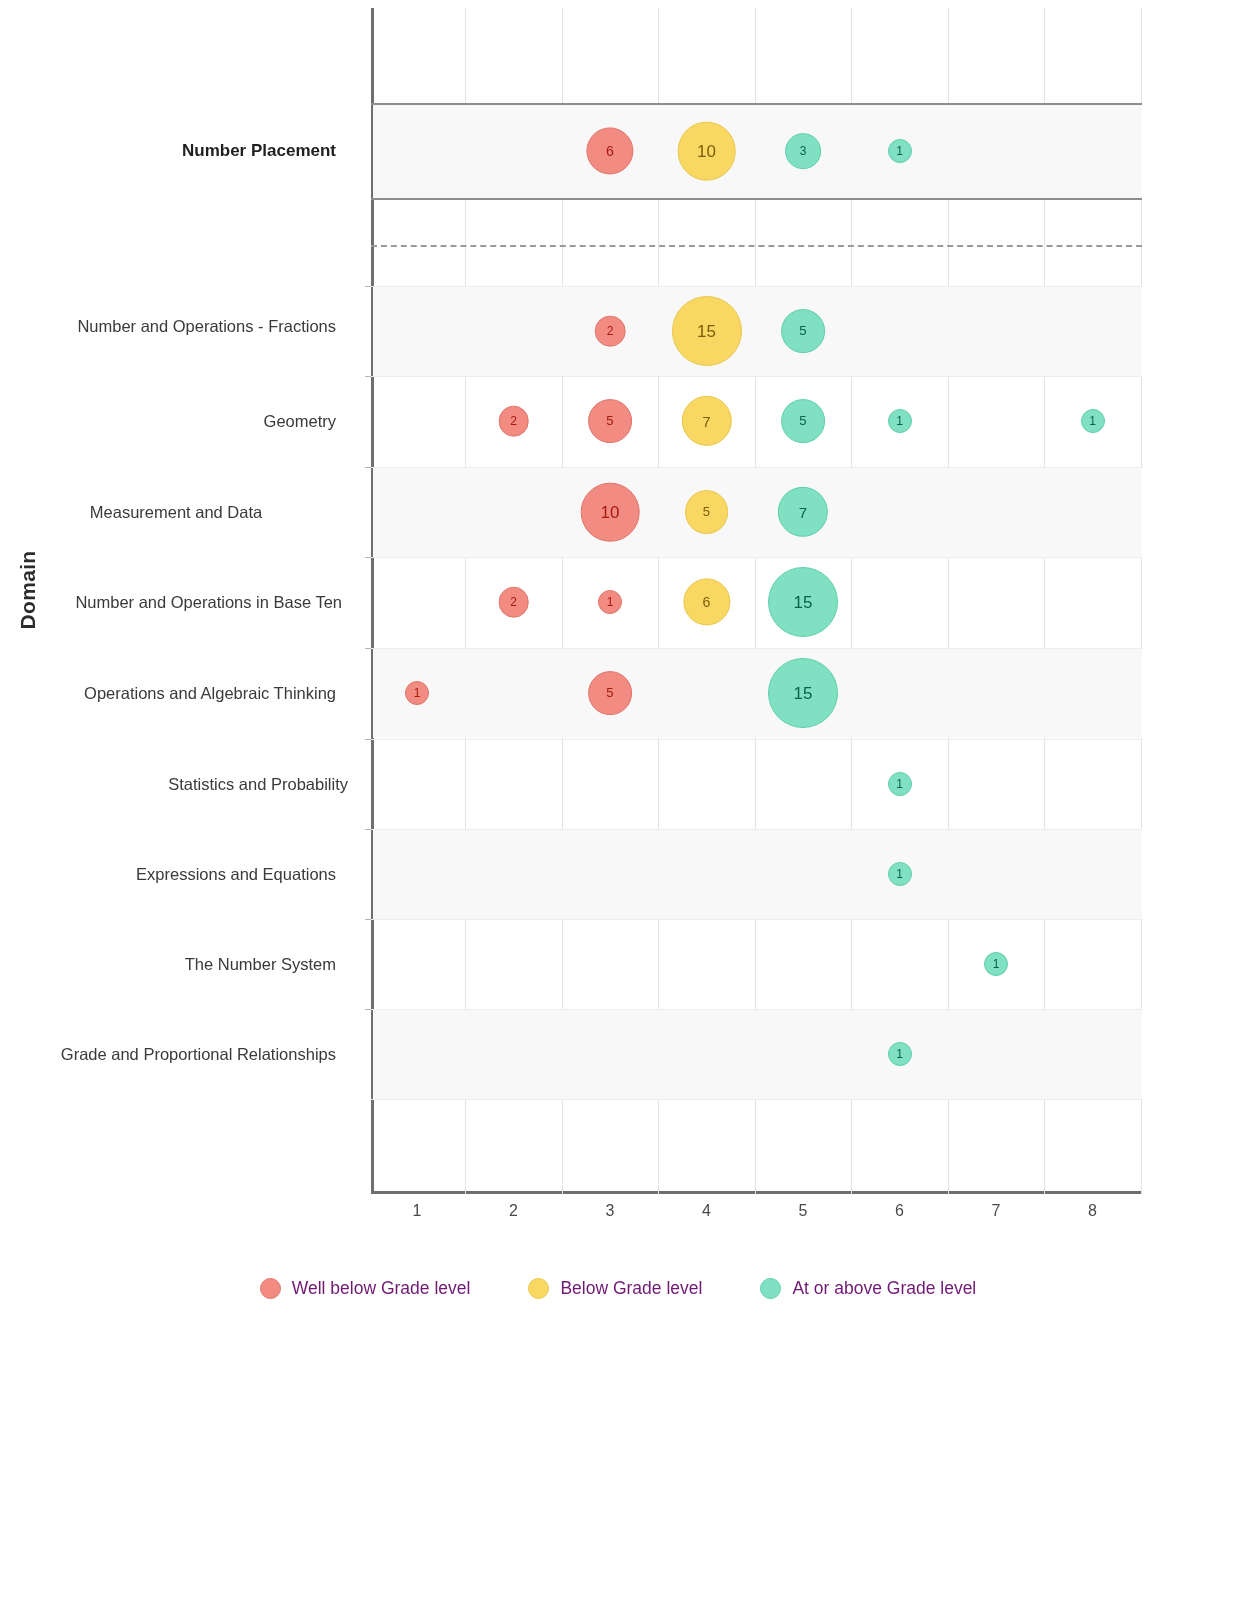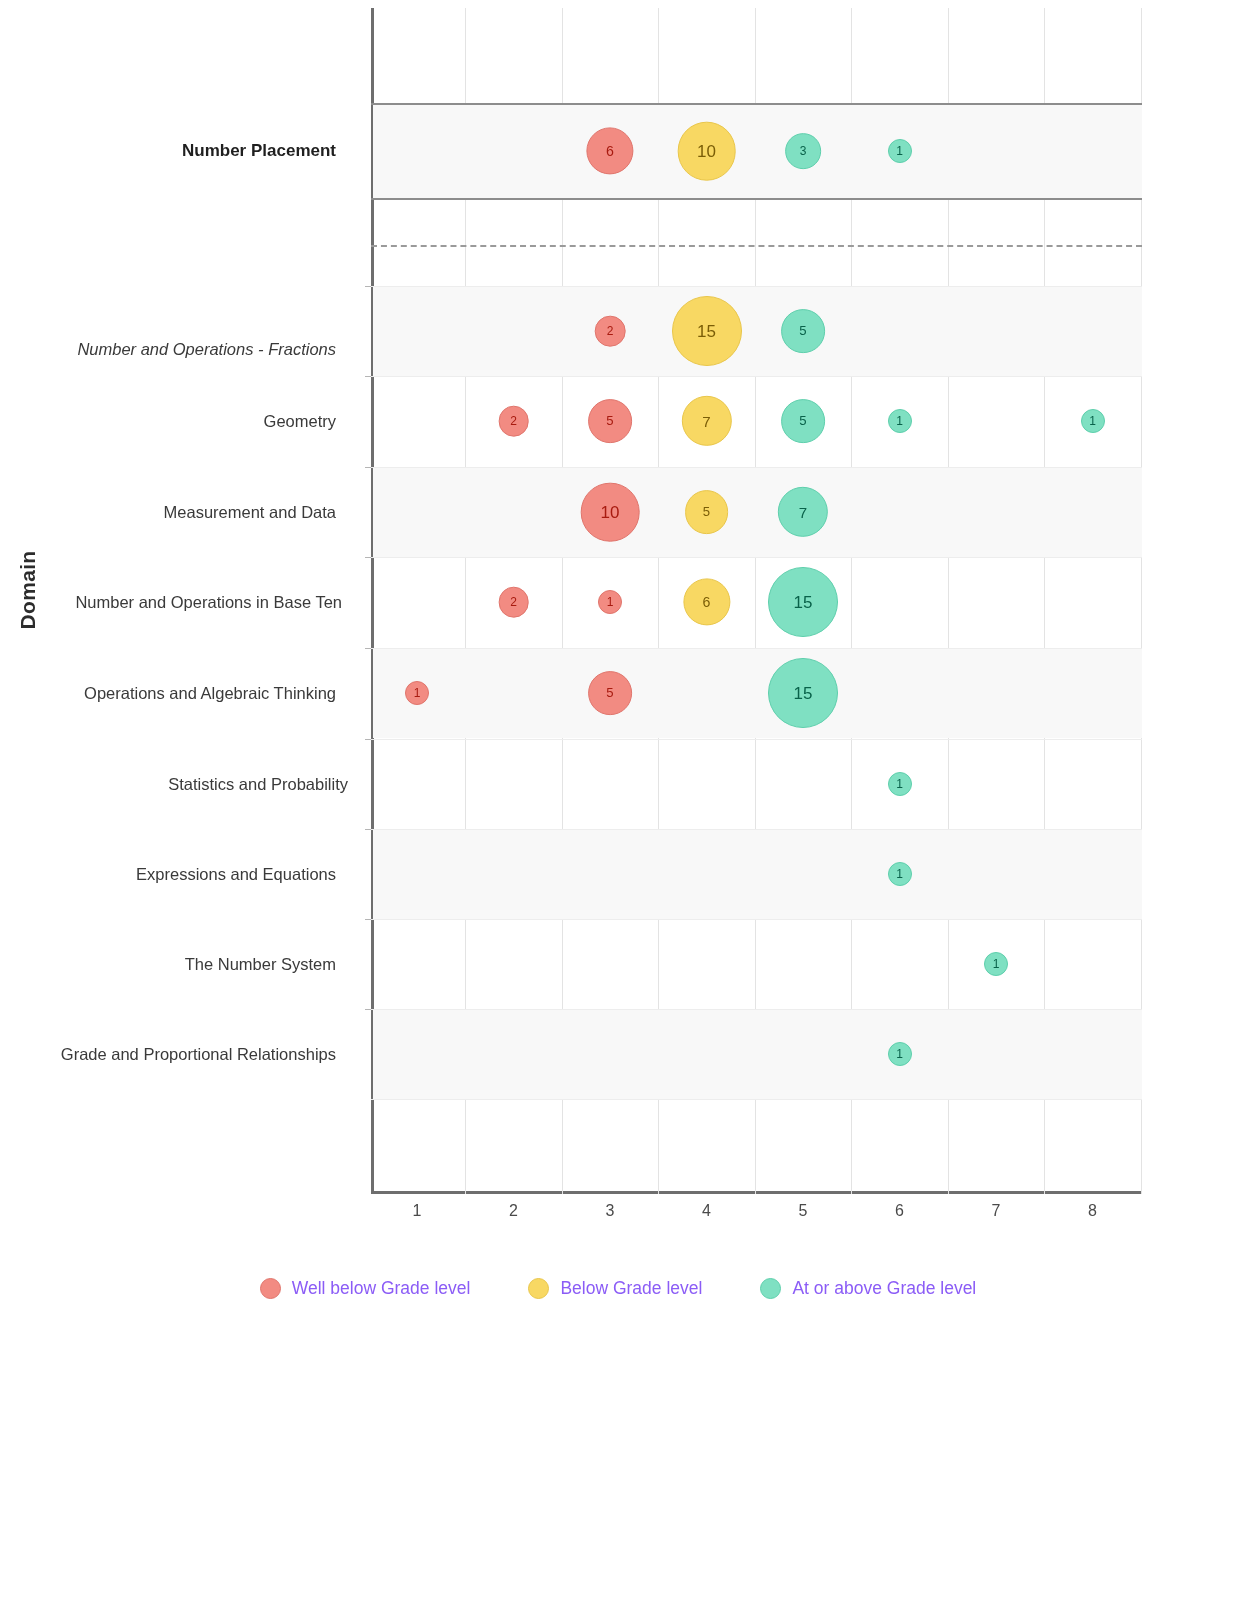--- a/index.html
+++ b/index.html
@@ -186,21 +186,21 @@
   .legend-swatch {
     width: 21px;
     height: 21px;
     border-radius: 50%;
   }
   .legend-swatch.lvl-well-below { background: #f28b82; border: 1.5px solid #e0756c; }
   .legend-swatch.lvl-below      { background: #f8d863; border: 1.5px solid #e9c64a; }
   .legend-swatch.lvl-at-above   { background: #7fe0c2; border: 1.5px solid #5ecfac; }
   .legend-label {
     font-size: 17.5px;
-    color: #8b5cf6;
+    color: #701a75;
     white-space: nowrap;
   }
 </style>
 </head>
 <body>
 
 <div id="page">
 
   <div id="y-axis-title">Domain</div>
 
@@ -275,23 +275,23 @@
         <div class="bubble lvl-at-above" style="left: 432px; top: 685px; width: 70px; height: 70px; font-size: 17px;">15</div>
         <div class="bubble lvl-at-above" style="left: 528.5px; top: 776px; width: 24px; height: 24px; font-size: 12px;">1</div>
         <div class="bubble lvl-at-above" style="left: 528.5px; top: 866px; width: 24px; height: 24px; font-size: 12px;">1</div>
         <div class="bubble lvl-at-above" style="left: 625px; top: 956px; width: 24px; height: 24px; font-size: 12px;">1</div>
         <div class="bubble lvl-at-above" style="left: 528.5px; top: 1046px; width: 24px; height: 24px; font-size: 12px;">1</div>
       </div>
   </div>
 
   <div id="ylabel-layer">
       <div class="ylabel emph" style="top: 151px; left: 0px;">Number Placement</div>
-      <div class="ylabel" style="top: 349px; left: 0px; font-style: italic;">Number and Operations - Fractions</div>
+      <div class="ylabel" style="top: 326px; left: 0px;">Number and Operations - Fractions</div>
       <div class="ylabel" style="top: 421px; left: 0px;">Geometry</div>
-      <div class="ylabel" style="top: 512px; left: 0px;">Measurement and Data</div>
+      <div class="ylabel" style="top: 512px; left: 8px; text-align: center;">Measurement and Data</div>
       <div class="ylabel" style="top: 602px; left: 6px;">Number and Operations in Base Ten</div>
       <div class="ylabel" style="top: 693px; left: 0px;">Operations and Algebraic Thinking</div>
       <div class="ylabel" style="top: 784px; left: 12px;">Statistics and Probability</div>
       <div class="ylabel" style="top: 874px; left: 0px;">Expressions and Equations</div>
       <div class="ylabel" style="top: 964px; left: 0px;">The Number System</div>
       <div class="ylabel" style="top: 1054px; left: 0px;">Grade and Proportional Relationships</div>
     </div>
   <div id="xlabel-layer">
       <div class="xlabel" style="left: 417px;">1</div>
       <div class="xlabel" style="left: 513.5px;">2</div>

